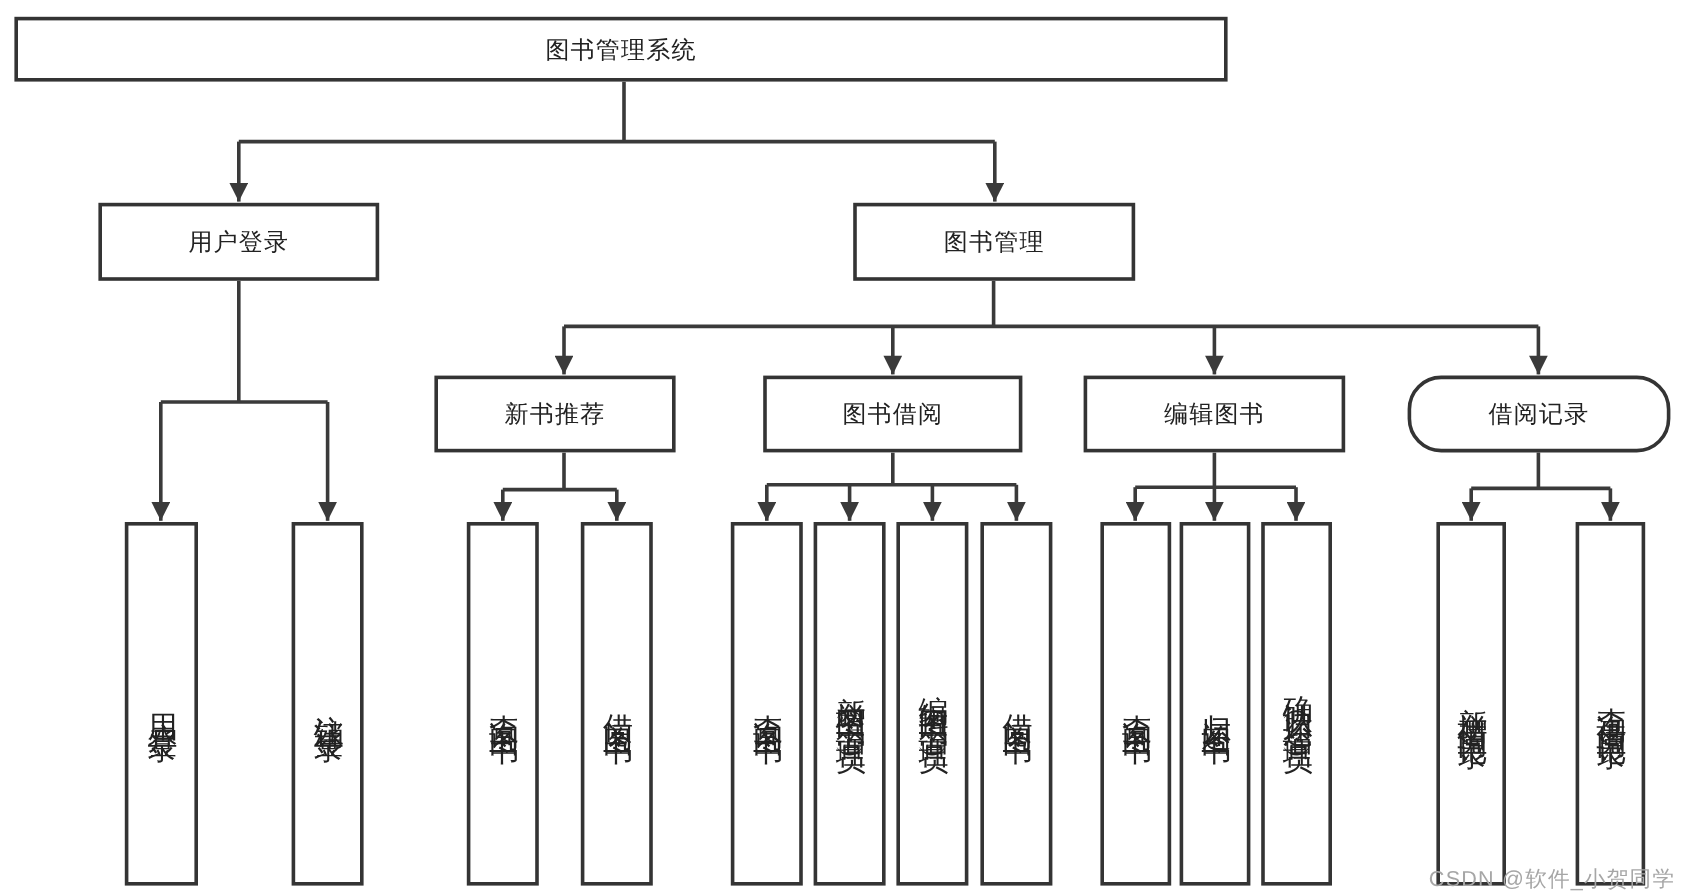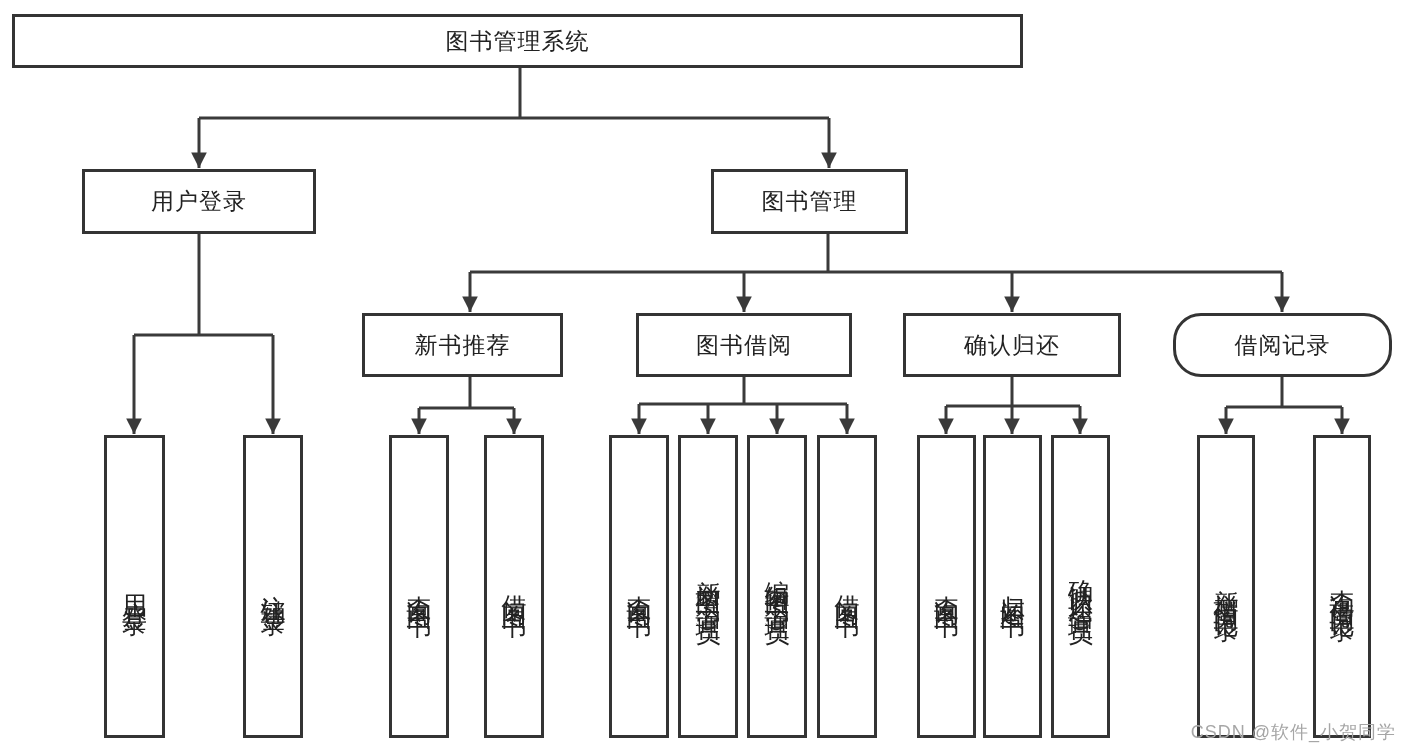--- a/index.html
+++ b/index.html
@@ -14,21 +14,21 @@
   .ln{stroke:#3a3a3a;stroke-width:3;fill:none;}
   .box{
     position:absolute;
     box-sizing:border-box;
     background:#ffffff;
     border:3px solid #343434;
     display:flex;align-items:center;justify-content:center;
     color:#222222;
   }
   .hbox span{
-    font-size:23px;
+    font-size:20px;
     letter-spacing:1px;
     white-space:nowrap;
   }
   .vbox .vtext{
     writing-mode:vertical-rl;
     text-orientation:mixed;
     font-size:25px;
     letter-spacing:6px;
     line-height:1;
     white-space:nowrap;
@@ -89,32 +89,32 @@
     <line class="ln" x1="1342" y1="407" x2="1342" y2="434" marker-end="url(#arw)"></line>
   </svg>
 
   <div class="box hbox" style="left:12px;top:14px;width:1011px;height:54px;">
     <span>图书管理系统</span>
   </div>
 
   <div class="box hbox" style="left:82px;top:169px;width:234px;height:65px;">
     <span>用户登录</span>
   </div>
-  <div class="box hbox" style="left:711px;top:169px;width:197px;height:65px;">
+  <div class="box hbox" style="left:711px;top:169px;width:235px;height:65px;">
     <span>图书管理</span>
   </div>
 
   <div class="box hbox" style="left:362px;top:313px;width:201px;height:64px;">
     <span>新书推荐</span>
   </div>
   <div class="box hbox" style="left:636px;top:313px;width:216px;height:64px;">
     <span>图书借阅</span>
   </div>
   <div class="box hbox" style="left:903px;top:313px;width:218px;height:64px;">
-    <span>确认归还</span>
+    <span>编辑图书</span>
   </div>
   <div class="box hbox" style="left:1173px;top:313px;width:219px;height:64px;border-radius:28px;">
     <span>借阅记录</span>
   </div>
 
   <div class="box vbox" style="left:104px;top:435px;width:61px;height:303px;">
     <span class="vtext">用户登录</span>
   </div>
   <div class="box vbox" style="left:243px;top:435px;width:60px;height:303px;">
     <span class="vtext">注销登录</span>

